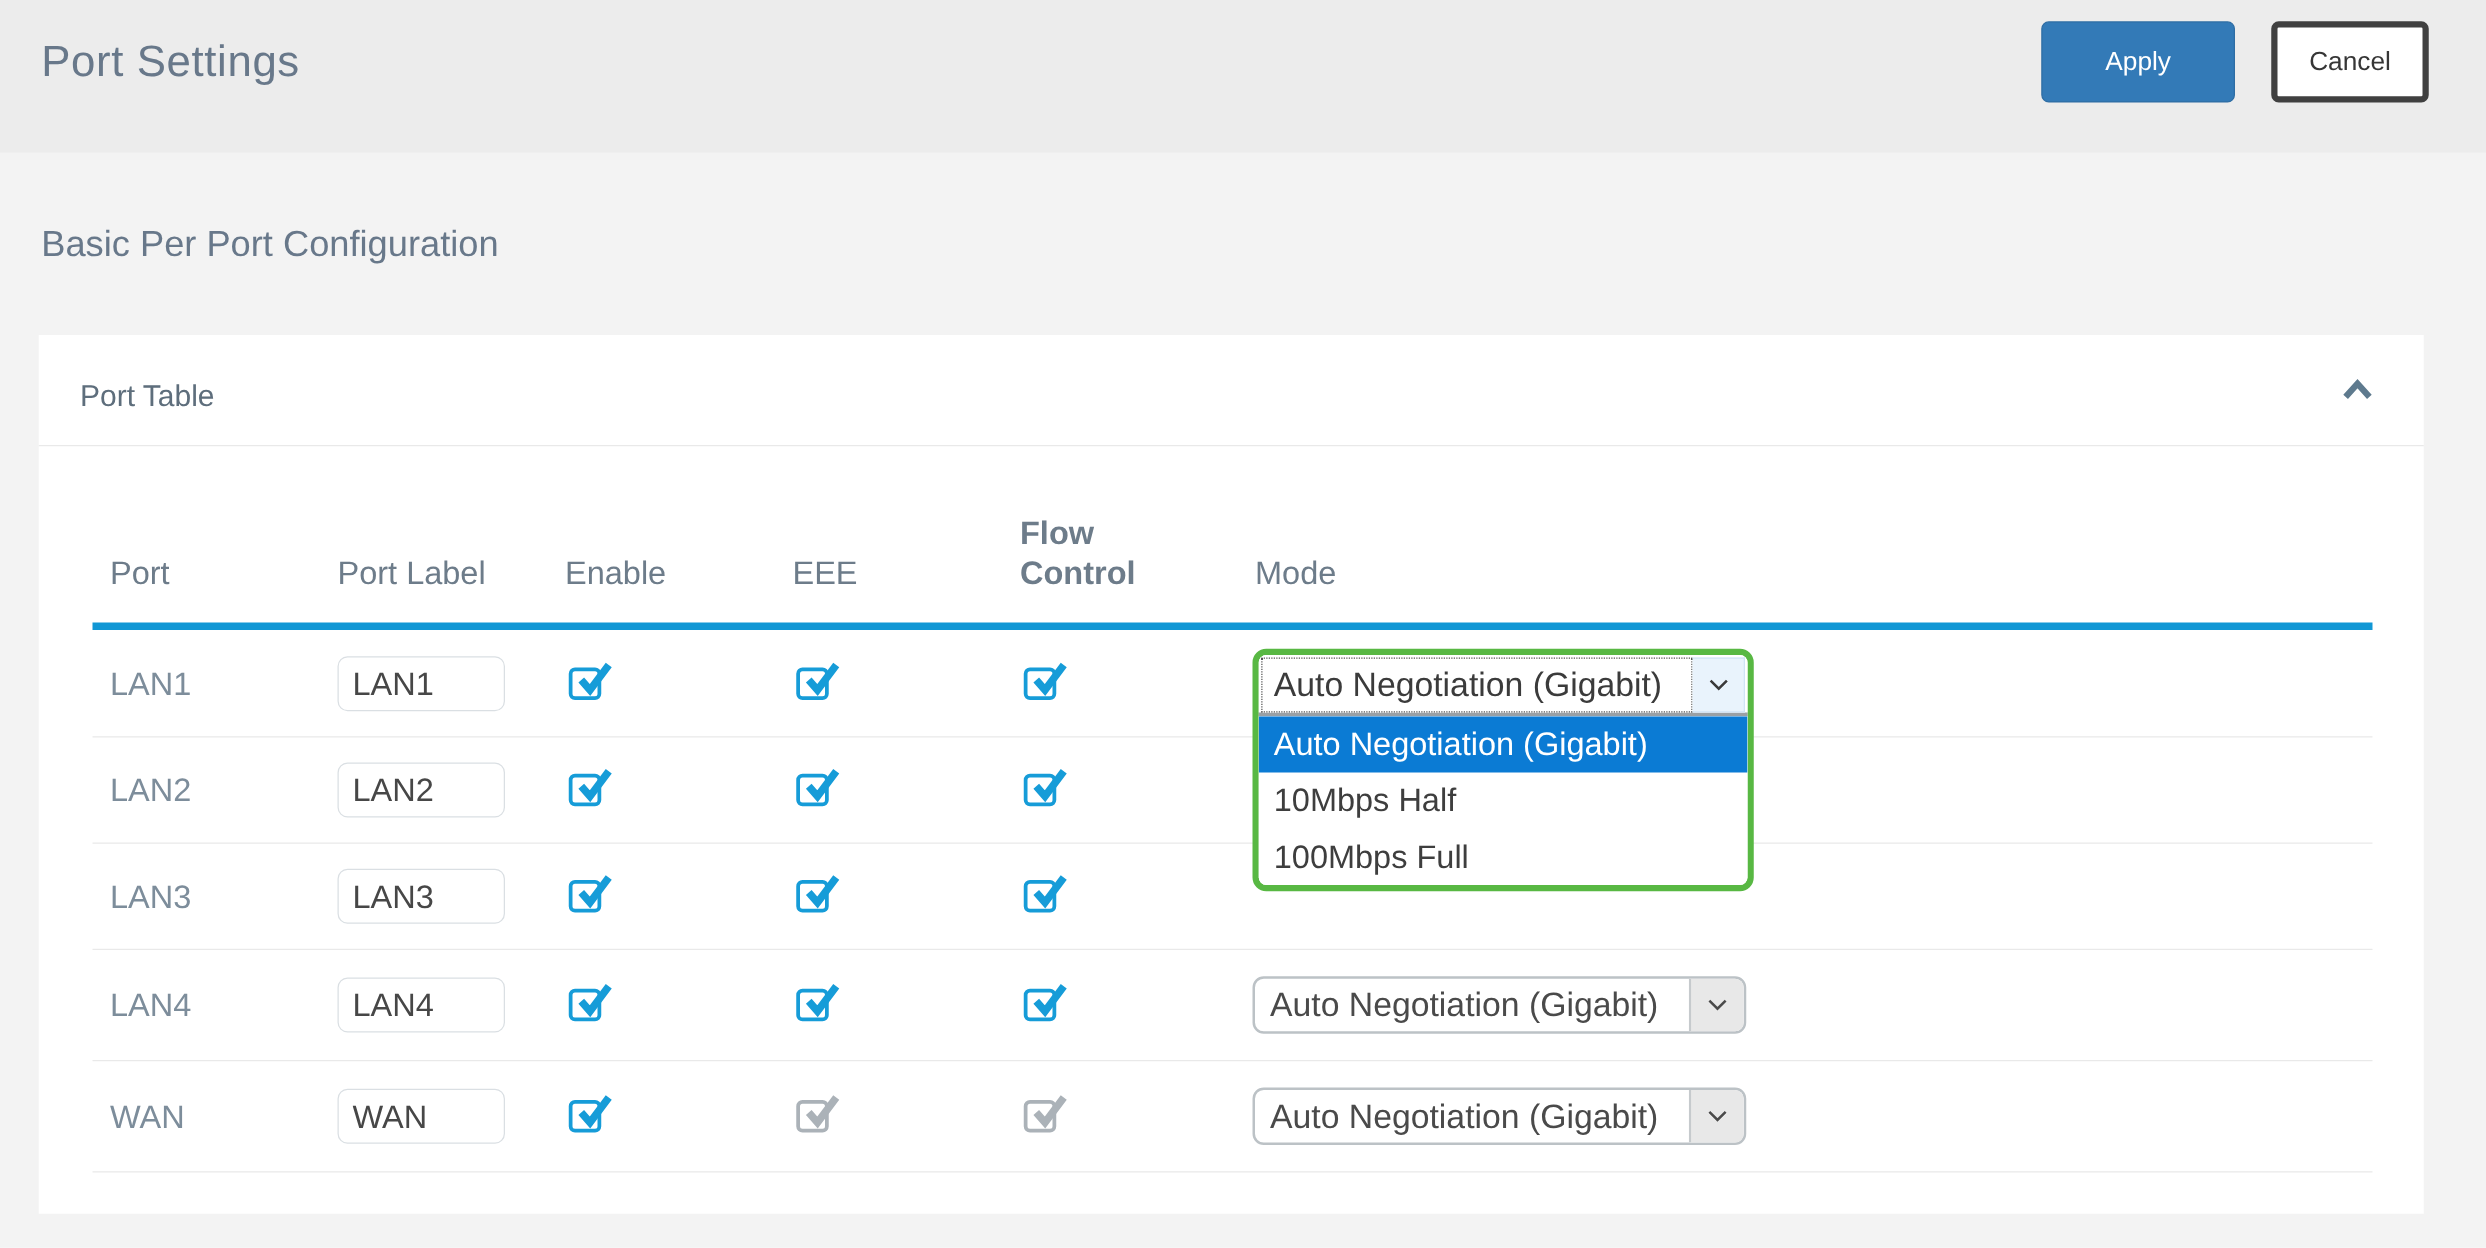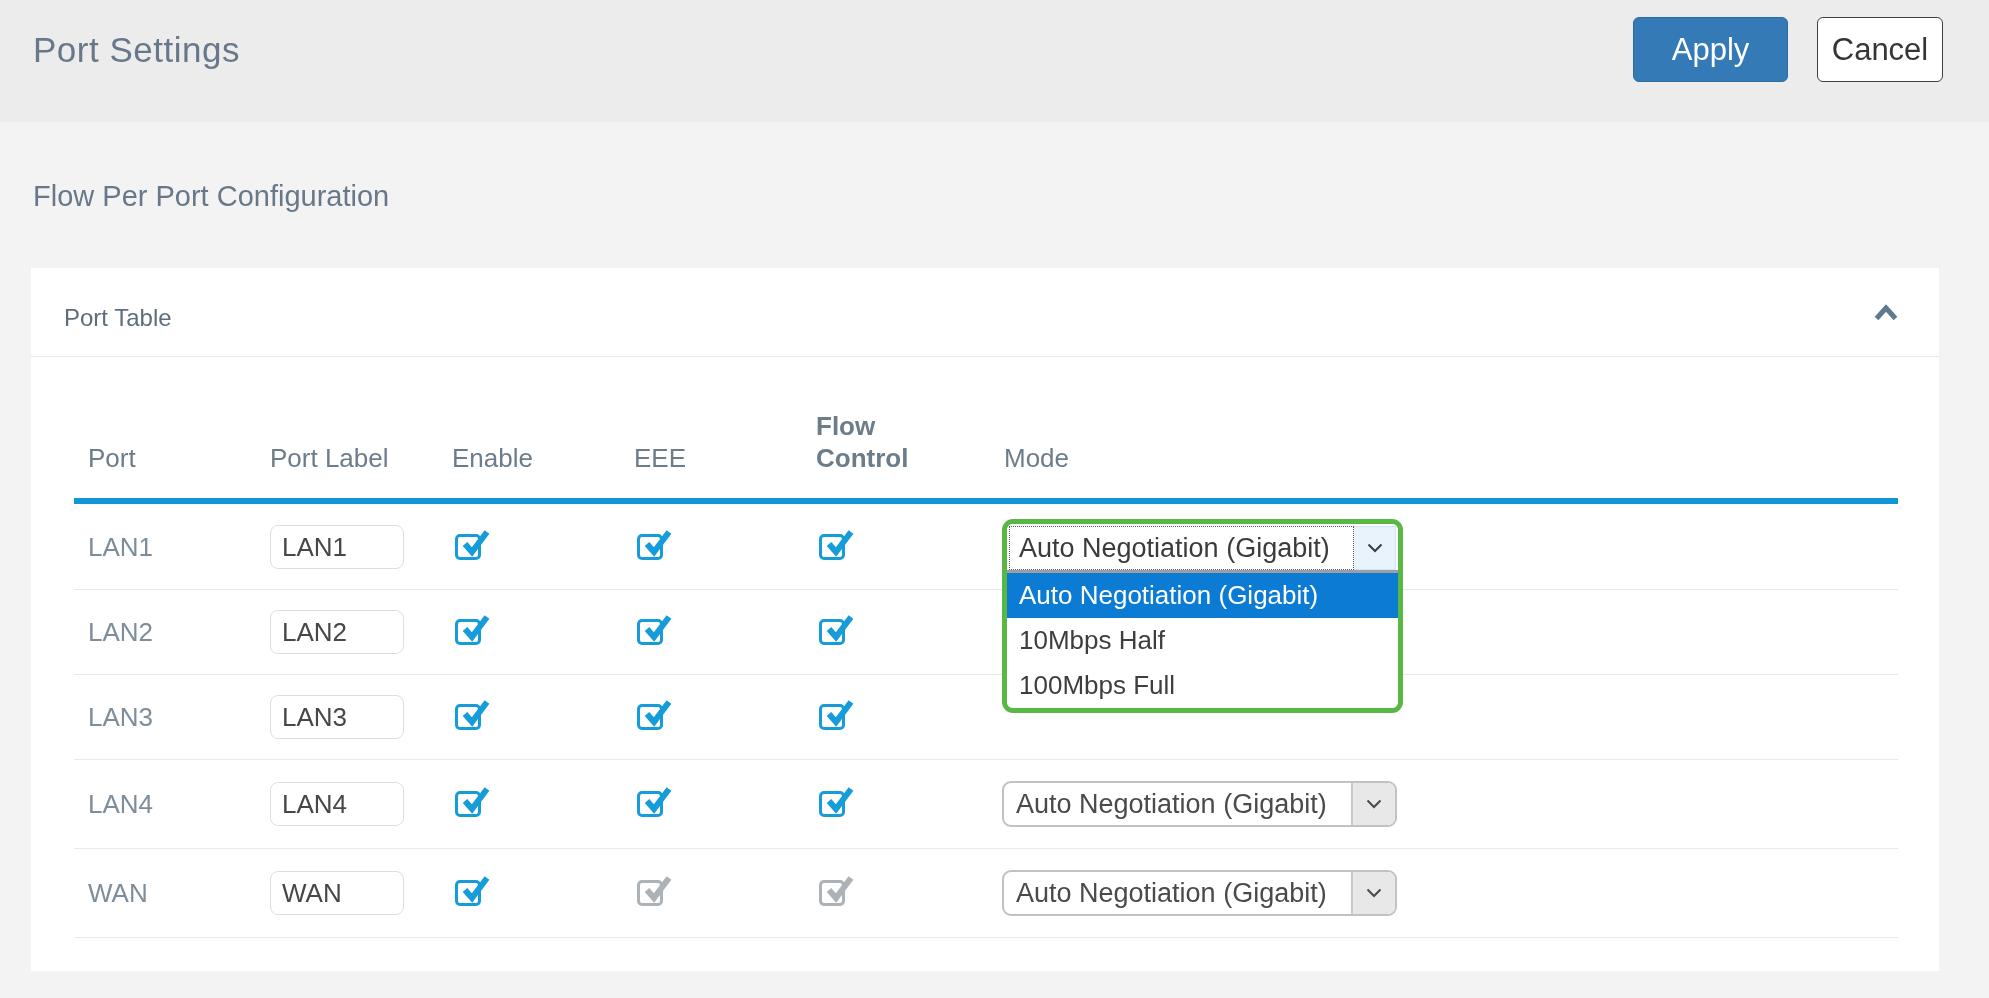--- a/index.html
+++ b/index.html
@@ -3,23 +3,23 @@
 <meta charset="utf-8">
 <style>
   * { margin:0; padding:0; box-sizing:border-box; }
   html,body { background:#f3f3f3; }
   body { font-family:"Liberation Sans", sans-serif; }
   .stage { position:relative; width:1989px; height:998px; background:#f3f3f3; overflow:hidden; }
 
   
   .topbar { position:absolute; left:0; top:0; width:1989px; height:122px; background:#ececec; }
   .page-title { position:absolute; left:33px; top:30px; font-size:35px; color:#68788a; font-weight:400; letter-spacing:0.5px; }
-  .btn { position:absolute; top:17px; height:65px; border-radius:6px; font-size:31px; display:flex; align-items:center; justify-content:center; cursor:pointer; font-family:"Liberation Sans", sans-serif; }
+  .btn { position:absolute; top:17px; height:65px; border-radius:6px; font-size:21px; display:flex; align-items:center; justify-content:center; cursor:pointer; font-family:"Liberation Sans", sans-serif; }
   .btn-apply { left:1633px; width:155px; background:#337ab7; color:#ffffff; border:1px solid #2e6da4; }
-  .btn-cancel { left:1817px; width:126px; background:#ffffff; color:#363636; border:1px solid #404040; }
+  .btn-cancel { left:1817px; width:126px; background:#ffffff; color:#363636; border:5px solid #404040; }
 
   
   .section-title { position:absolute; left:33px; top:180px; font-size:29px; color:#68788a; font-weight:400; }
 
   
   .card { position:absolute; left:31px; top:268px; width:1908px; height:703px; background:#ffffff; }
   .card-title { position:absolute; left:33px; top:36px; font-size:24px; color:#5e6e7c; }
   .collapse-btn { position:absolute; right:36px; top:32px; width:34px; height:28px; display:flex; align-items:center; justify-content:center; cursor:pointer; }
   .card-divider { position:absolute; left:0; top:88px; width:100%; height:1px; background:#e9e9e9; }
 
@@ -66,21 +66,21 @@
 <body>
 
 <div class="stage">
 
   <div class="topbar">
     <div class="page-title">Port Settings</div>
     <div class="btn btn-apply">Apply</div>
     <div class="btn btn-cancel">Cancel</div>
   </div>
 
-  <div class="section-title">Flow Per Port Configuration</div>
+  <div class="section-title">Basic Per Port Configuration</div>
 
   <div class="card">
     <div class="card-title">Port Table</div>
     <div class="collapse-btn">
       <span>
         <svg width="26" height="17" viewBox="0 0 26 17">
             <path d="M3.5 14.5 L13 4 L22.5 14.5" fill="none" stroke="#5e7a8e" stroke-width="5"></path>
           </svg>
       </span>
     </div>

